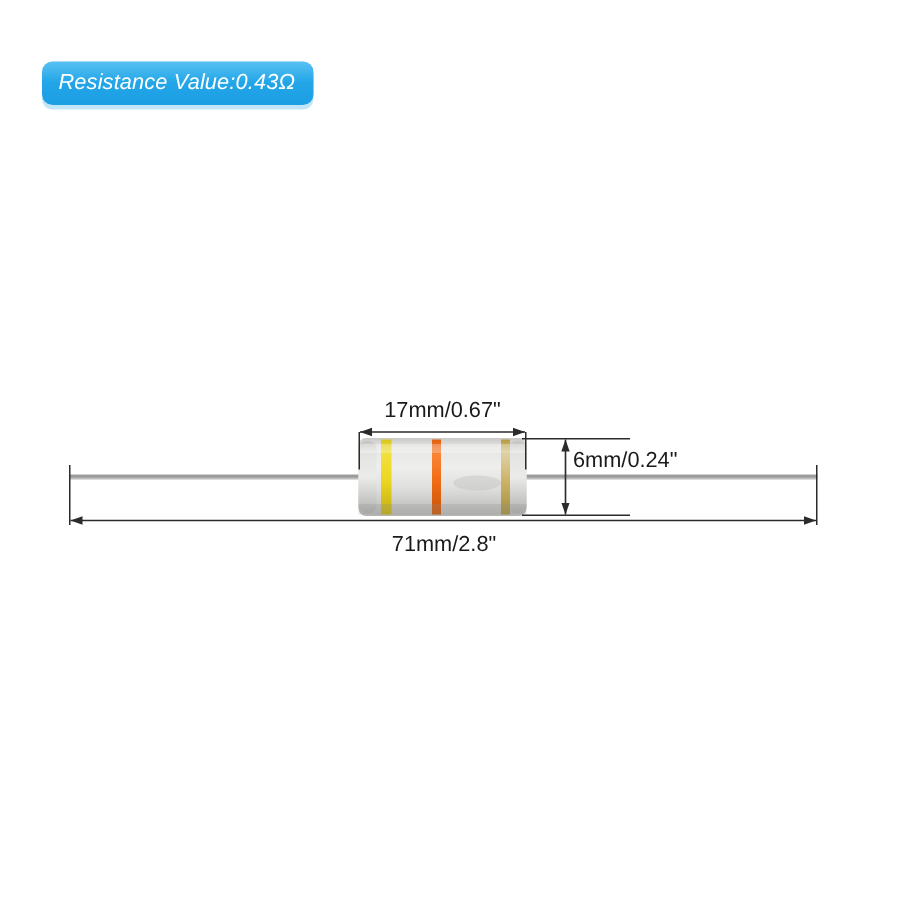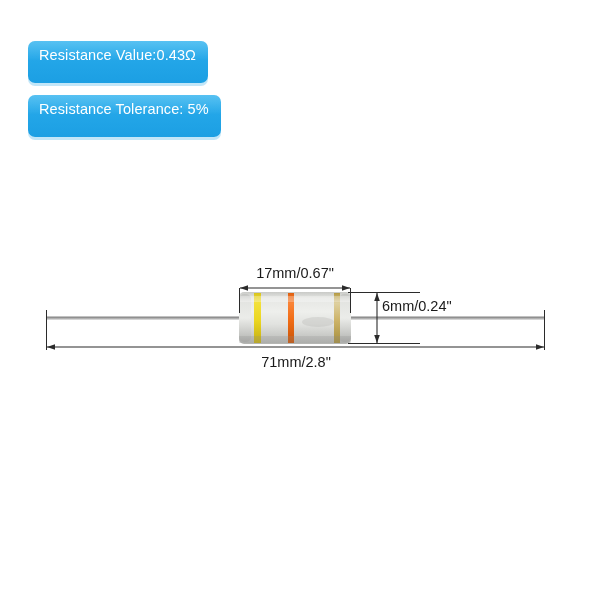--- a/index.html
+++ b/index.html
@@ -19,31 +19,32 @@
   
   #spec-badges {
     position: absolute;
     left: 28px;
     top: 41px;
     width: 300px;
   }
   .spec-badge {
     position: relative;
     display: inline-block;
-    height: 42px;
+    height: 29px;
     line-height: 29px;
     padding: 0 12px 0 11px;
-    margin-bottom: 12px;
+    margin-bottom: 0;
     border-radius: 7px;
     color: #ffffff;
     font-size: 14.5px;
     letter-spacing: 0.1px;
     white-space: nowrap;
     background: linear-gradient(180deg, #33b4ef 0%, #23a6e8 45%, #1c9fe3 100%);
     box-shadow: 0 3px 0 0 rgba(120, 200, 240, 0.45);
+    font-style: italic;
   }
   .spec-badge::after {
     content: "";
     position: absolute;
     left: 0; right: 0; top: 0;
     height: 48%;
     border-radius: 7px 7px 3px 3px;
     background: linear-gradient(180deg, rgba(255,255,255,0.18), rgba(255,255,255,0));
     pointer-events: none;
   }
@@ -71,25 +72,20 @@
     fill: #1a1a1a;
   }
 </style>
 </head>
 <body>
 
 <div id="spec-badges">
   <div class="badge-row">
     <div class="spec-badge">
       <span class="badge-text">Resistance Value:0.43Ω</span>
-    </div>
-  </div>
-  <div class="badge-row">
-    <div class="spec-badge">
-      <span class="badge-text">Resistance Tolerance: 5%</span>
     </div>
   </div>
 </div>
 
 <div id="resistor-diagram">
   <svg width="600" height="600" viewBox="0 0 600 600" xmlns="http://www.w3.org/2000/svg">
     <defs>
       <linearGradient id="bodyGrad" x1="0" y1="0" x2="0" y2="1">
         <stop offset="0%" stop-color="#c9cac7"></stop>
         <stop offset="12%" stop-color="#e6e7e4"></stop>

